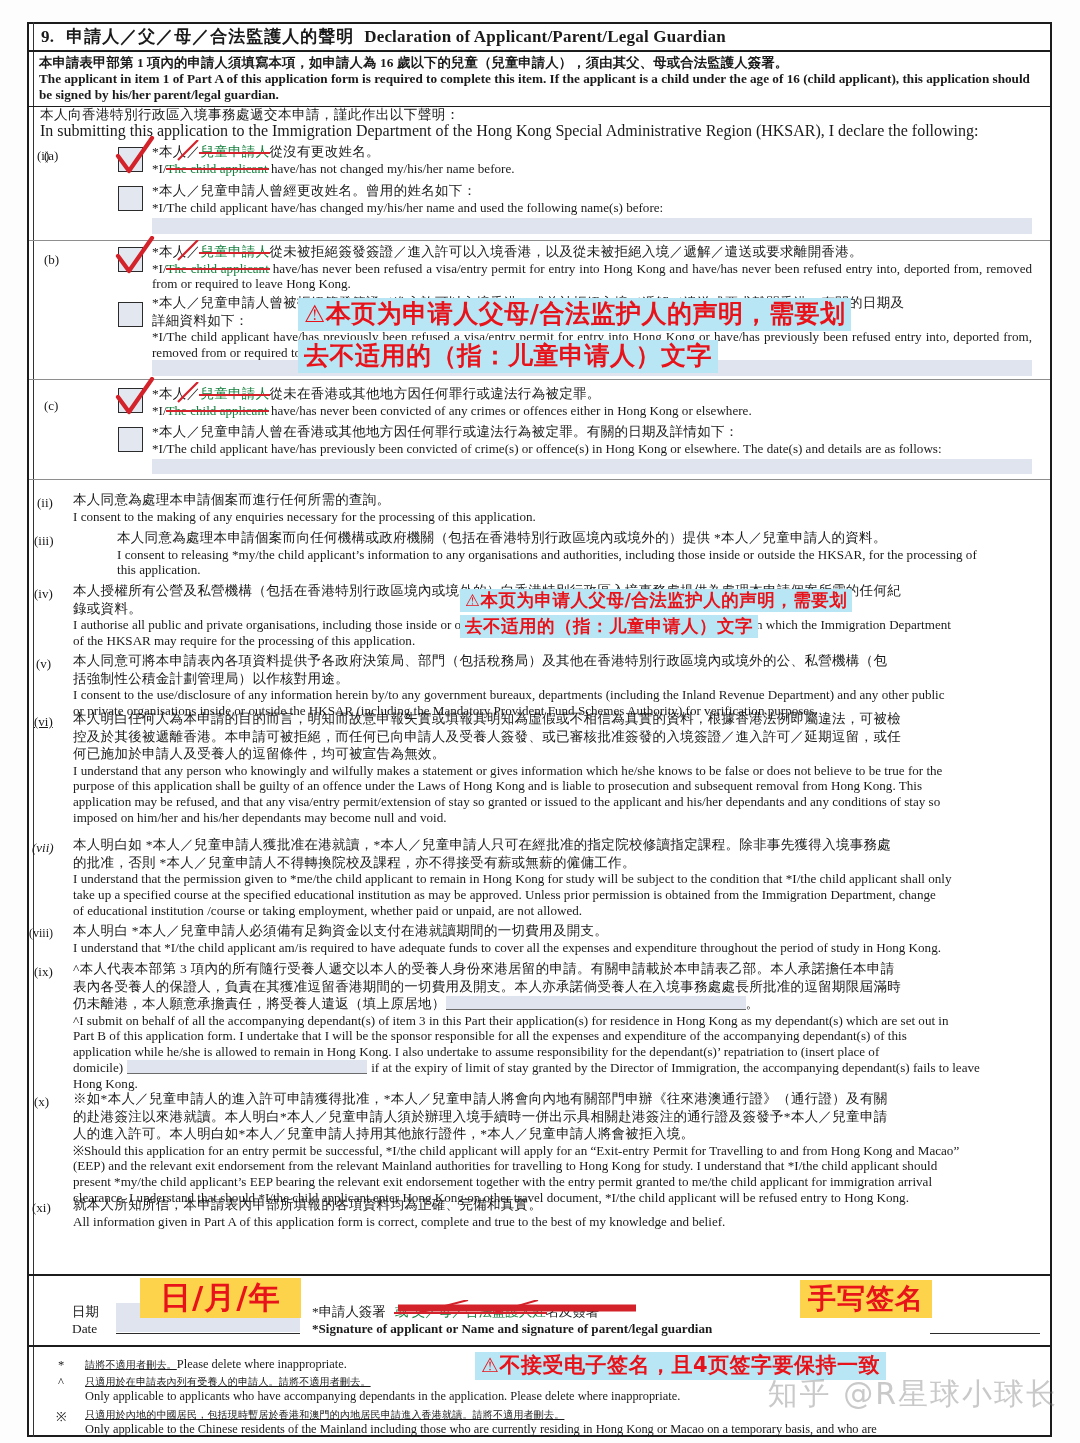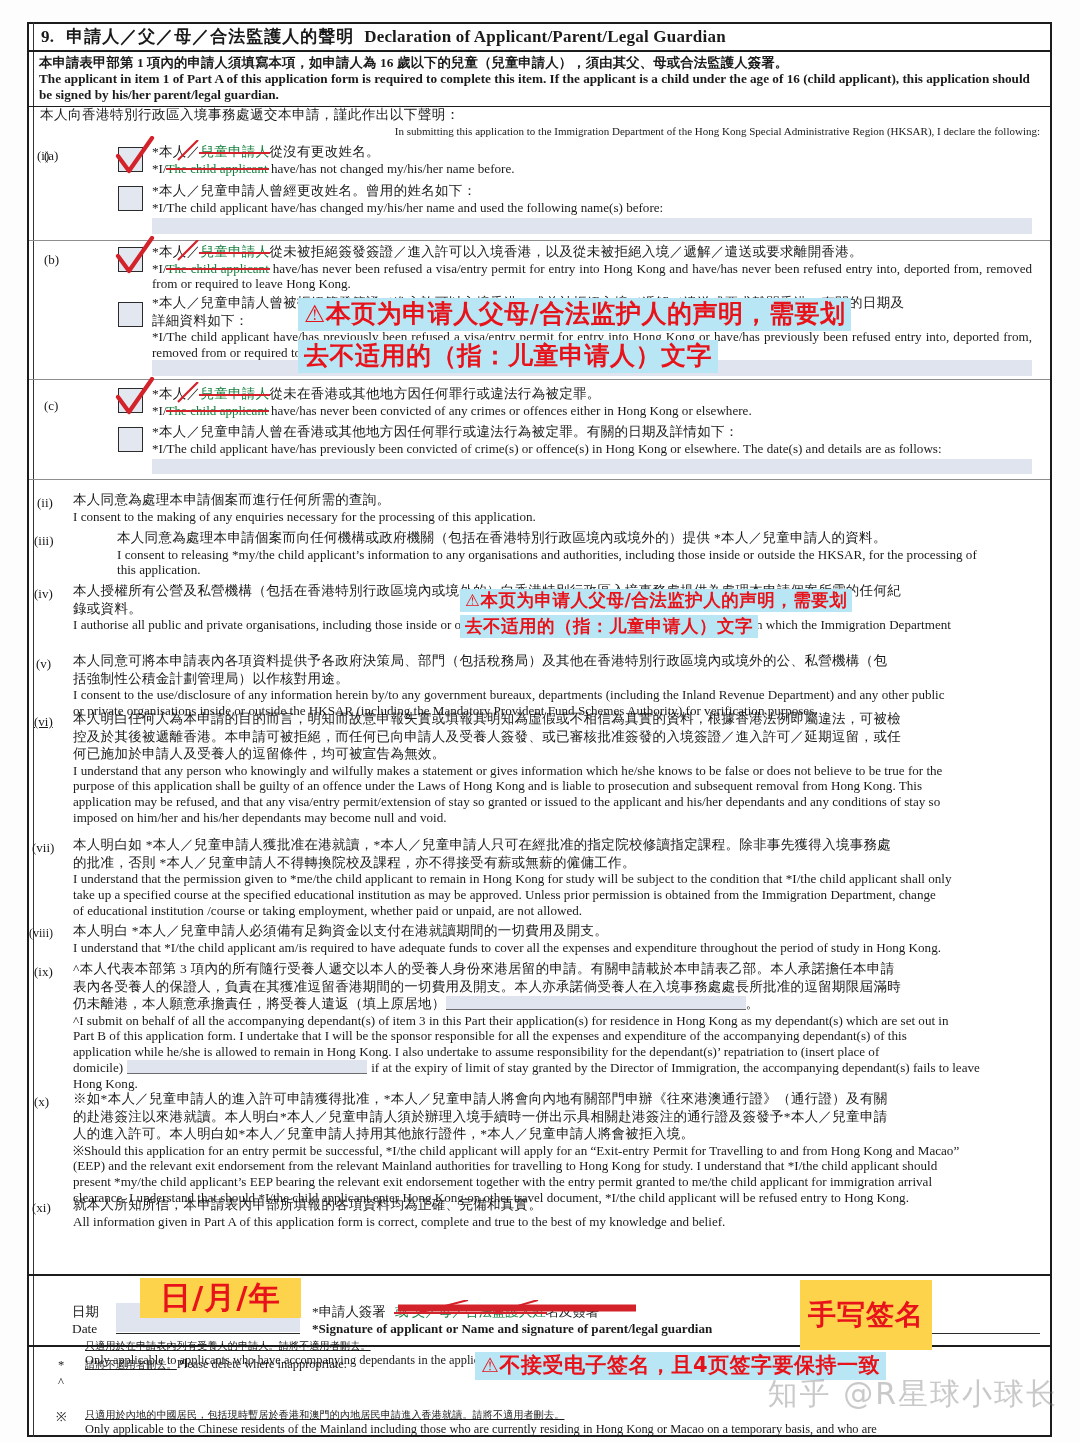--- a/index.html
+++ b/index.html
@@ -61,21 +61,21 @@
   }
   .note-cn { font-weight: bold; font-size: 13.4px; line-height: 17px; letter-spacing: .1px; }
   .note-en { font-weight: bold; font-size: 13.2px; line-height: 16px; }
 
   .intro {
     position: absolute;
     left: 40px; top: 106px;
     width: 1000px;
   }
   .intro-cn { font-size: 13.6px; line-height: 17px; letter-spacing: .4px; }
-  .intro-en { font-size: 11px; line-height: 16px; text-align: right; }
+  .intro-en { font-size: 16px; line-height: 16px; }
   .rn {            
     position: absolute;
     left: 8px;
     width: 32px;
     text-align: left;
     font-size: 13px;
   }
   .alpha {
     position: absolute;
     left: 44px;
@@ -314,20 +314,21 @@
     <div class="cn">本人同意為處理本申請個案而向任何機構或政府機關（包括在香港特別行政區境內或境外的）提供 *本人／兒童申請人的資料。</div>
     <div class="en">I consent to releasing *my/the child applicant’s information to any organisations and authorities, including those inside or outside the HKSAR, for the processing of</div>
     <div class="en">this application.</div>
   </div>
 
   <div class="rn" style="top:586px;left:34px;position:absolute;">(iv)</div>
   <div style="position:absolute; left:73px; top:582px; width:965px;">
     <div class="cn">本人授權所有公營及私營機構（包括在香港特別行政區境內或境外的）向香港特別行政區入境事務處提供為處理本申請個案所需的任何紀</div>
     <div class="cn">錄或資料。</div>
     <div class="en">I authorise all public and private organisations, including those inside or outside the HKSAR, to provide any records or information which the Immigration Department</div>
+    <div class="en">of the HKSAR may require for the processing of this application.</div>
   </div>
 
   <div class="rn" style="top:656px;left:36px;position:absolute;">(v)</div>
   <div style="position:absolute; left:73px; top:652px; width:965px;">
     <div class="cn">本人同意可將本申請表內各項資料提供予各政府決策局、部門（包括稅務局）及其他在香港特別行政區境內或境外的公、私營機構（包</div>
     <div class="cn">括強制性公積金計劃管理局）以作核對用途。</div>
     <div class="en">I consent to the use/disclosure of any information herein by/to any government bureaux, departments (including the Inland Revenue Department) and any other public</div>
     <div class="en">or private organisations inside or outside the HKSAR (including the Mandatory Provident Fund Schemes Authority) for verification purposes.</div>
   </div>
 
@@ -335,21 +336,21 @@
   <div style="position:absolute; left:73px; top:710px; width:965px;">
     <div class="cn">本人明白任何人為本申請的目的而言，明知而故意申報失實或填報其明知為虛假或不相信為真實的資料，根據香港法例即屬違法，可被檢</div>
     <div class="cn">控及於其後被遞離香港。本申請可被拒絕，而任何已向申請人及受養人簽發、或已審核批准簽發的入境簽證／進入許可／延期逗留，或任</div>
     <div class="cn">何已施加於申請人及受養人的逗留條件，均可被宣告為無效。</div>
     <div class="en">I understand that any person who knowingly and wilfully makes a statement or gives information which he/she knows to be false or does not believe to be true for the</div>
     <div class="en">purpose of this application shall be guilty of an offence under the Laws of Hong Kong and is liable to prosecution and subsequent removal from Hong Kong.   This</div>
     <div class="en">application may be refused, and that any visa/entry permit/extension of stay so granted or issued to the applicant and his/her dependants and any conditions of stay so</div>
     <div class="en">imposed on him/her and his/her dependants may become null and void.</div>
   </div>
 
-  <div class="rn" style="top:840px;left:32px;position:absolute;">(vii)</div>
+  <div class="rn" style="top:840px;left:32px;position:absolute;font-style:italic;">(vii)</div>
   <div style="position:absolute; left:73px; top:836px; width:965px;">
     <div class="cn">本人明白如 *本人／兒童申請人獲批准在港就讀，*本人／兒童申請人只可在經批准的指定院校修讀指定課程。除非事先獲得入境事務處</div>
     <div class="cn">的批准，否則 *本人／兒童申請人不得轉換院校及課程，亦不得接受有薪或無薪的僱傭工作。</div>
     <div class="en">I understand that the permission given to *me/the child applicant to remain in Hong Kong for study will be subject to the condition that *I/the child applicant shall only</div>
     <div class="en">take up a specified course at the specified educational institution as may be approved.   Unless prior permission is obtained from the Immigration Department, change</div>
     <div class="en">of educational institution /course or taking employment, whether paid or unpaid, are not allowed.</div>
   </div>
 
   <div class="rn" style="top:926px;left:29px;position:absolute;font-size:12px;">(viii)</div>
   <div style="position:absolute; left:73px; top:922px; width:965px;">
@@ -409,21 +410,21 @@
   <div class="sig-line" style="left:930px; top:1333px; width:110px;"></div>
 
   <div class="sig-sep" style="top:1345px;"></div>
 
   <div class="fn-mark" style="left:58px; top:1358px;">*</div>
   <div class="fn-txt" style="left:85px; top:1357px;">
     <span class="cns">請將不適用者刪去。</span><span>Please delete where inappropriate.</span>
   </div>
 
   <div class="fn-mark" style="left:58px; top:1375px;">^</div>
-  <div class="fn-txt" style="left:85px; top:1338px; width:950px;">
+  <div class="fn-txt" style="left:85px; top:1374px; width:950px;">
     <div class="cns">只適用於在申請表內列有受養人的申請人。請將不適用者刪去。</div>
     <div>Only applicable to applicants who have accompanying dependants in the application.   Please delete where inappropriate.</div>
   </div>
 
   <div class="fn-mark" style="left:56px; top:1408px;">※</div>
   <div class="fn-txt" style="left:85px; top:1407px; width:955px;">
     <div class="cns">只適用於內地的中國居民，包括現時暫居於香港和澳門的內地居民申請進入香港就讀。請將不適用者刪去。</div>
     <div>Only applicable to the Chinese residents of the Mainland including those who are currently residing in Hong Kong or Macao on a temporary basis, and who are</div>
   </div>
 
@@ -436,21 +437,21 @@
 
   <div class="anno" style="left:460px; top:589px; font-size:17.5px; padding:1px 5px;">
     <span class="warn">⚠</span><span>本页为申请人父母/合法监护人的声明，需要划</span>
   </div>
   <div class="anno" style="left:460px; top:615px; font-size:17.5px; padding:1px 5px;">
     <span>去不适用的（指：儿童申请人）文字</span>
   </div>
 
   <div class="anno-yellow" style="left:140px; top:1278px; font-size:31px; padding:2px 20px;">日/月/年</div>
 
-  <div class="anno-yellow" style="left:800px; top:1280px; font-size:28px; padding:19px 8px;">手写签名</div>
+  <div class="anno-yellow" style="left:800px; top:1280px; font-size:28px; padding:3px 8px;">手写签名</div>
 
   <div class="anno" style="left:475px; top:1352px; font-size:21px; padding:1px 6px;">
     <span class="warn">⚠</span><span>不接受电子签名，且4页签字要保持一致</span>
   </div>
 
   <div class="slash-red" style="left:176px; top:140px; width:80px; height:22px;">
     <svg width="80" height="22" viewBox="0 0 80 22">
         <line x1="2" y1="20" x2="22" y2="0" stroke="#d4222a" stroke-width="2.2"></line>
       </svg>
   </div>

